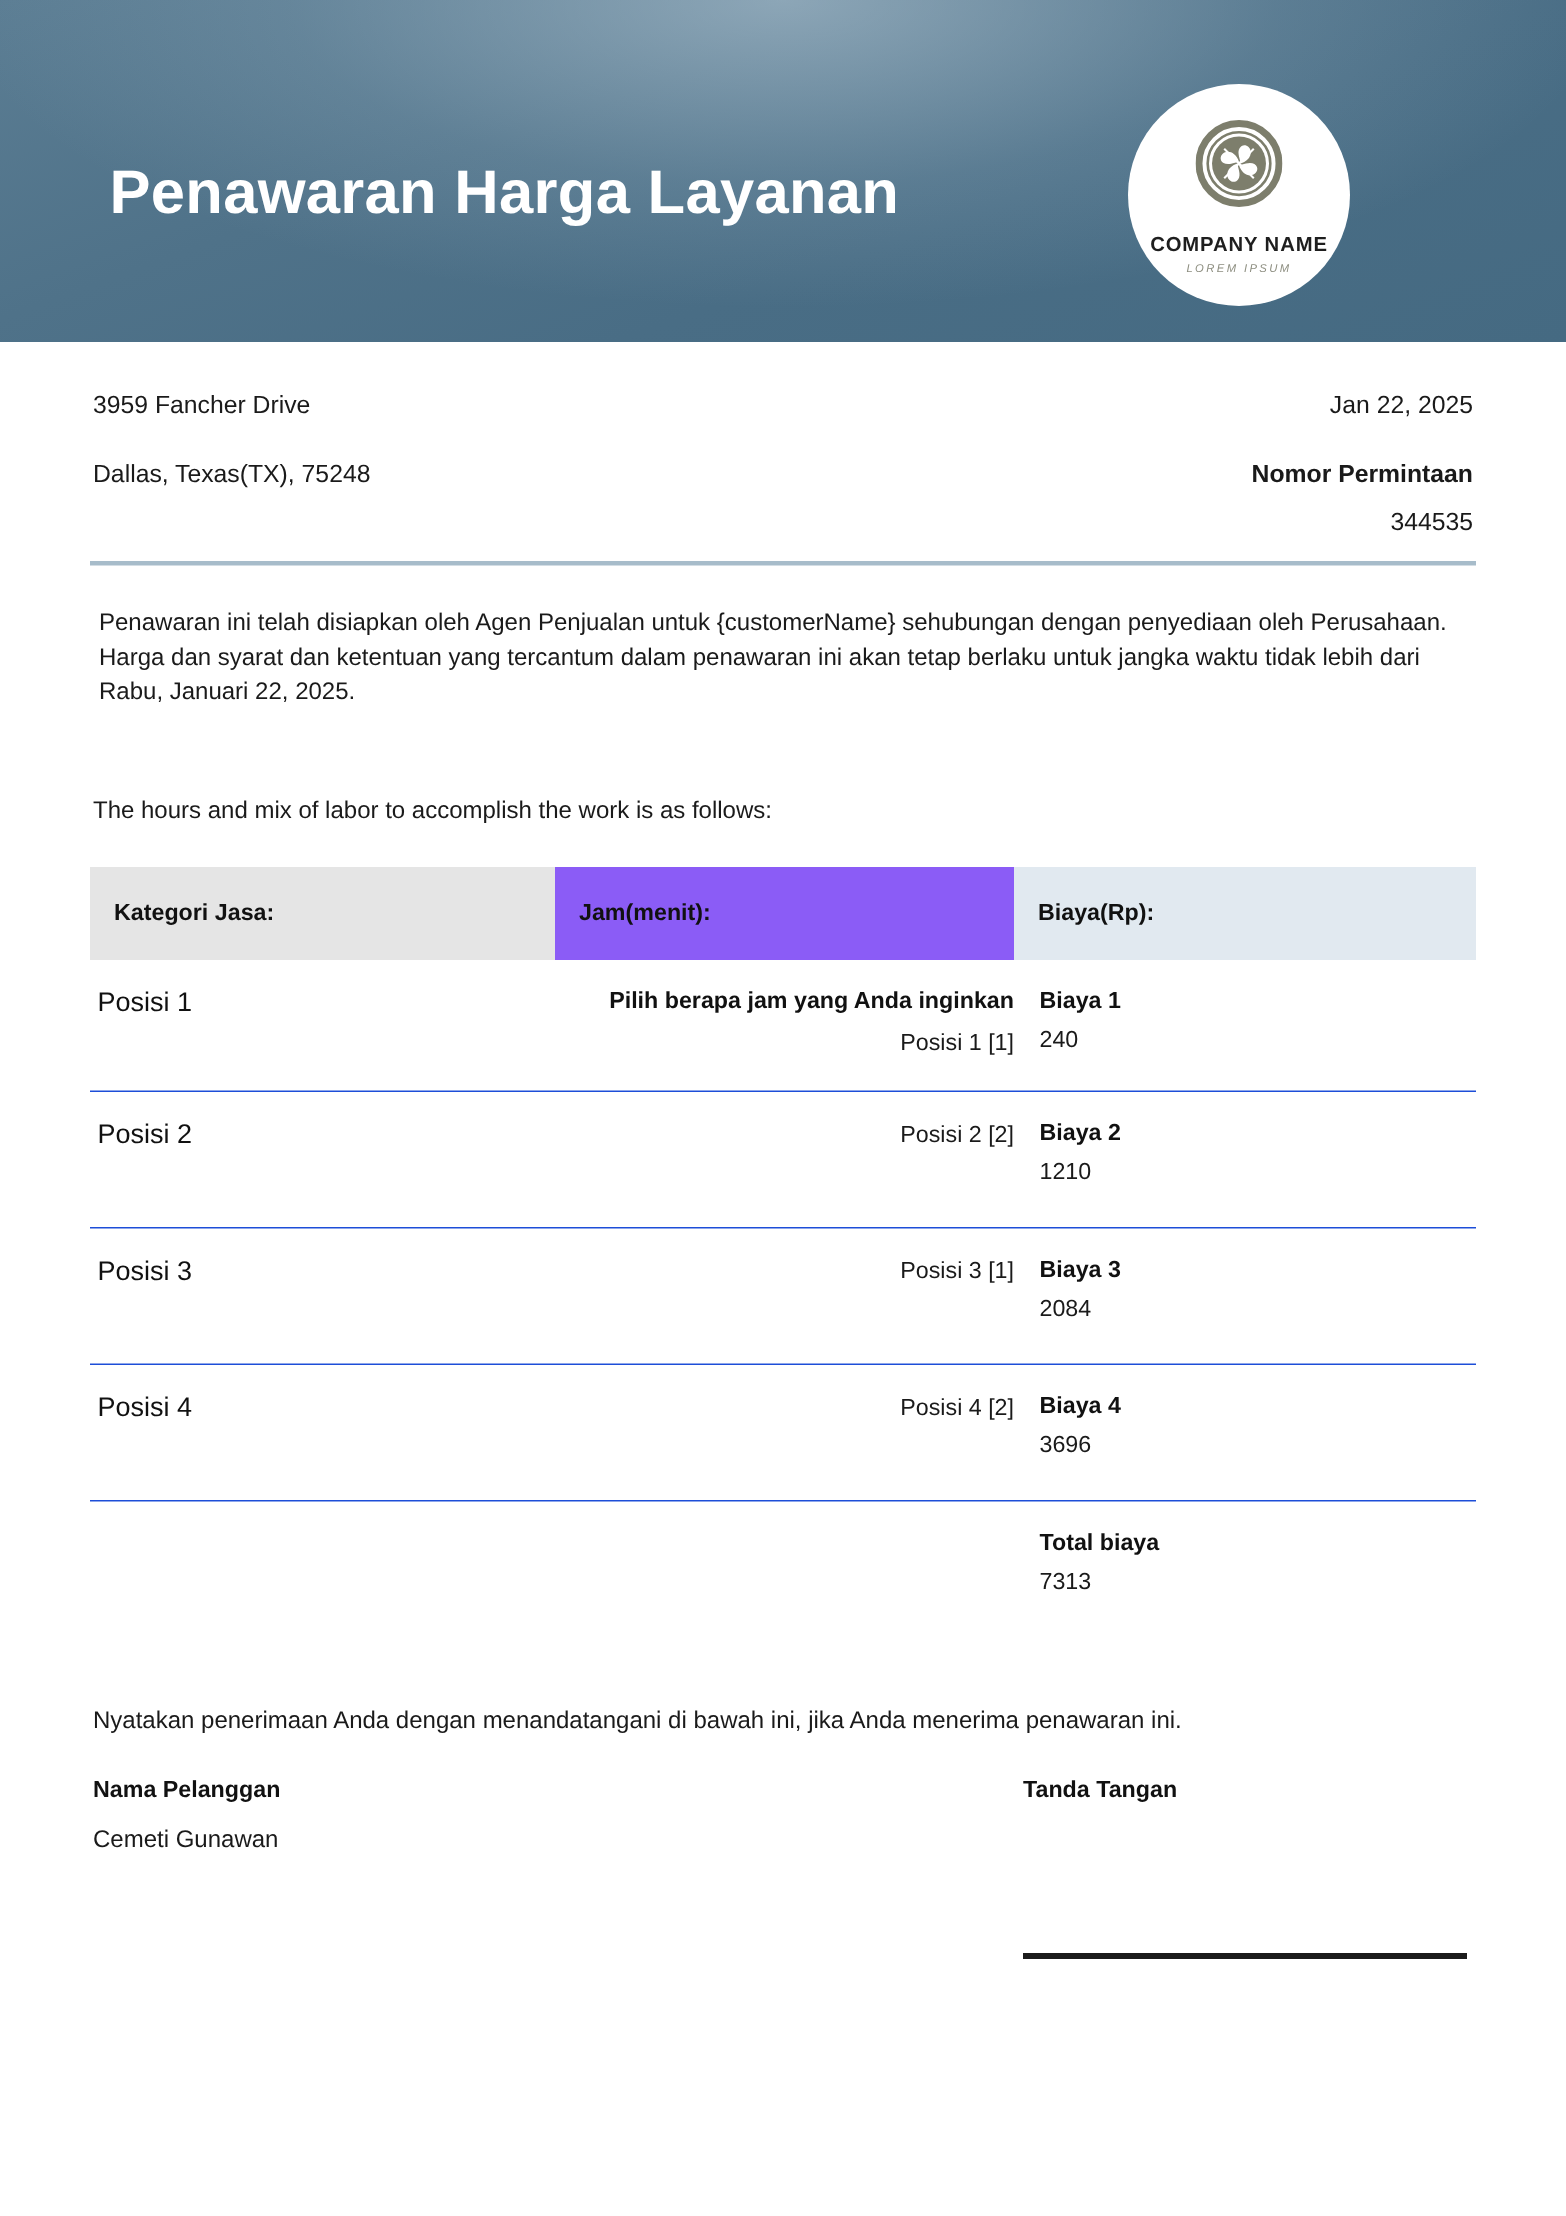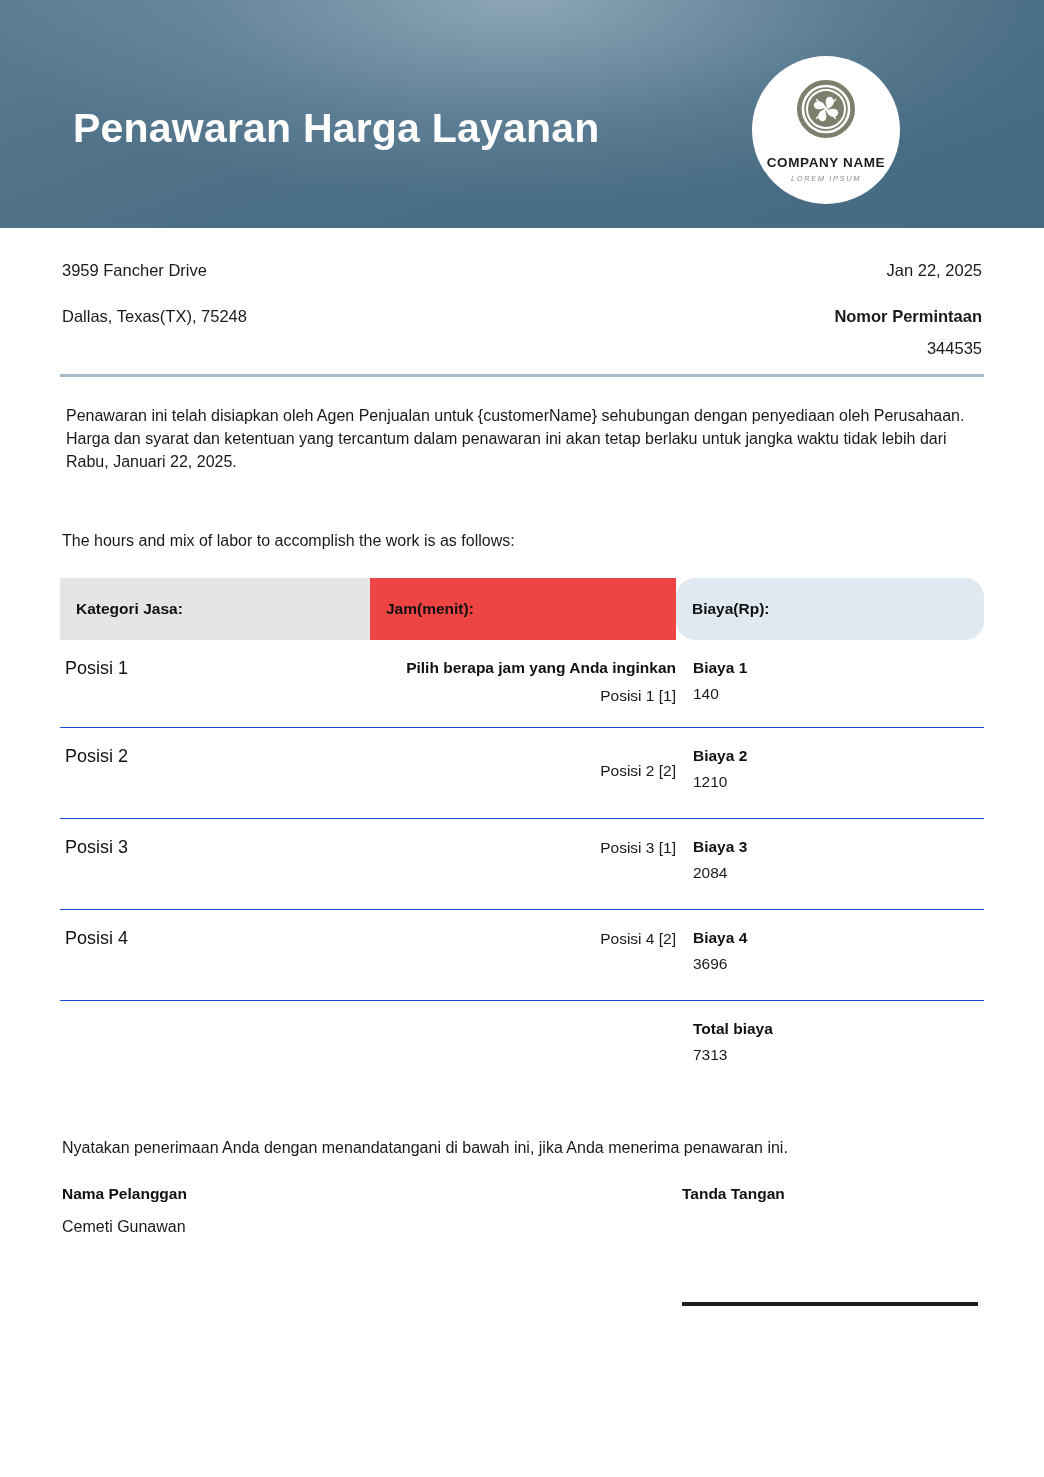--- a/index.html
+++ b/index.html
@@ -137,22 +137,22 @@
   }
   .th {
     display: flex;
     align-items: center;
     font-size: 15.5px;
     font-weight: bold;
     color: #111111;
     box-sizing: border-box;
   }
   .th.c1 { width: 310px; background: #e5e5e5; padding-left: 16px; }
-  .th.c2 { width: 306px; background: #ef4444; padding-left: 16px; }
-  .th.c3 { width: 308px; background: #e1e9f0; padding-left: 16px; border-radius: 19px; }
+  .th.c2 { width: 306px; background: #8b5cf6; padding-left: 16px; }
+  .th.c3 { width: 308px; background: #e1e9f0; padding-left: 16px; }
 
   .trow {
     display: flex;
     border-bottom: 1px solid #1d4ed8;
     box-sizing: border-box;
   }
   .trow.r1 { height: 88px; }
   .trow.r2, .trow.r3, .trow.r4 { height: 91px; }
   .trow.total { height: 86px; border-bottom: none; }
 
@@ -276,30 +276,30 @@
     <div class="trow r1">
       <div class="td c1">
         <div class="cell-main">Posisi 1</div>
       </div>
       <div class="td c2">
         <div class="cell-strong">Pilih berapa jam yang Anda inginkan</div>
         <div class="cell-sub">Posisi 1 [1]</div>
       </div>
       <div class="td c3">
         <div class="cell-strong">Biaya 1</div>
-        <div class="cell-sub nogap">140</div>
+        <div class="cell-sub nogap">240</div>
       </div>
     </div>
 
     <div class="trow r2">
       <div class="td c1">
         <div class="cell-main">Posisi 2</div>
       </div>
       <div class="td c2">
-        <div class="cell-sub nogap" style="margin-top:15px">Posisi 2 [2]</div>
+        <div class="cell-sub nogap" style="margin-top:1px">Posisi 2 [2]</div>
       </div>
       <div class="td c3">
         <div class="cell-strong">Biaya 2</div>
         <div class="cell-sub nogap">1210</div>
       </div>
     </div>
 
     <div class="trow r3">
       <div class="td c1">
         <div class="cell-main">Posisi 3</div>

